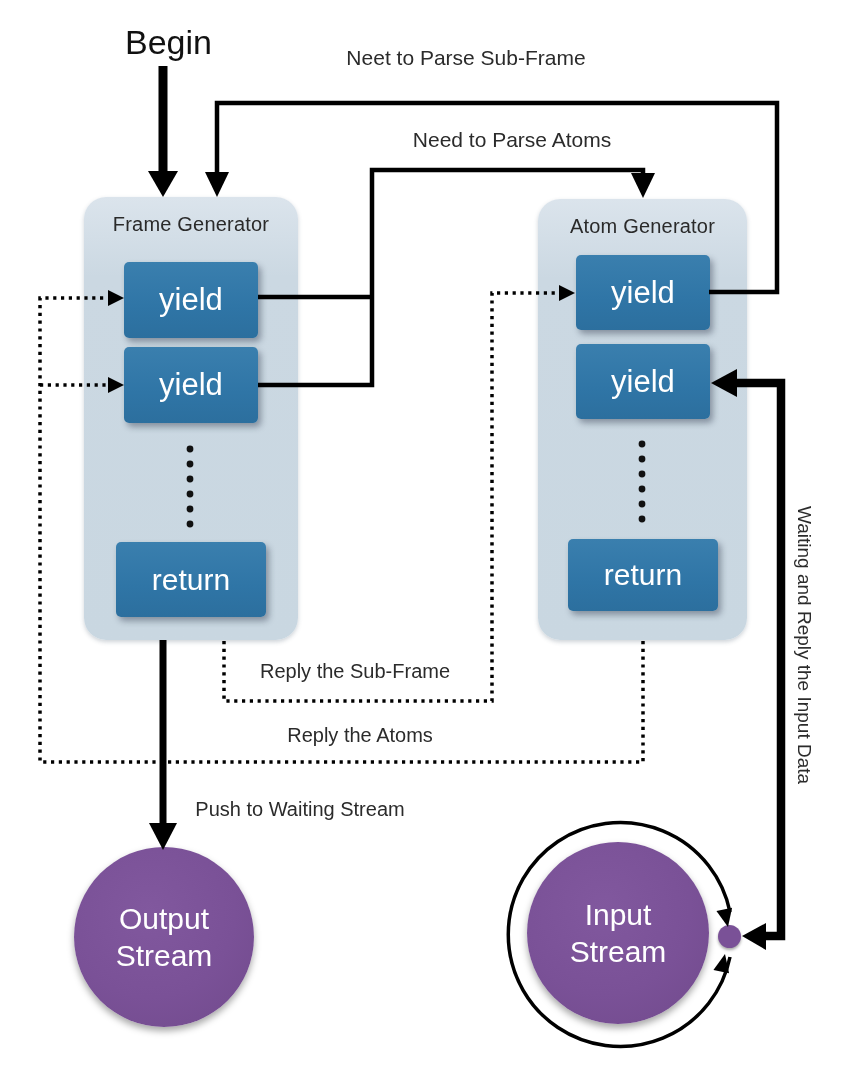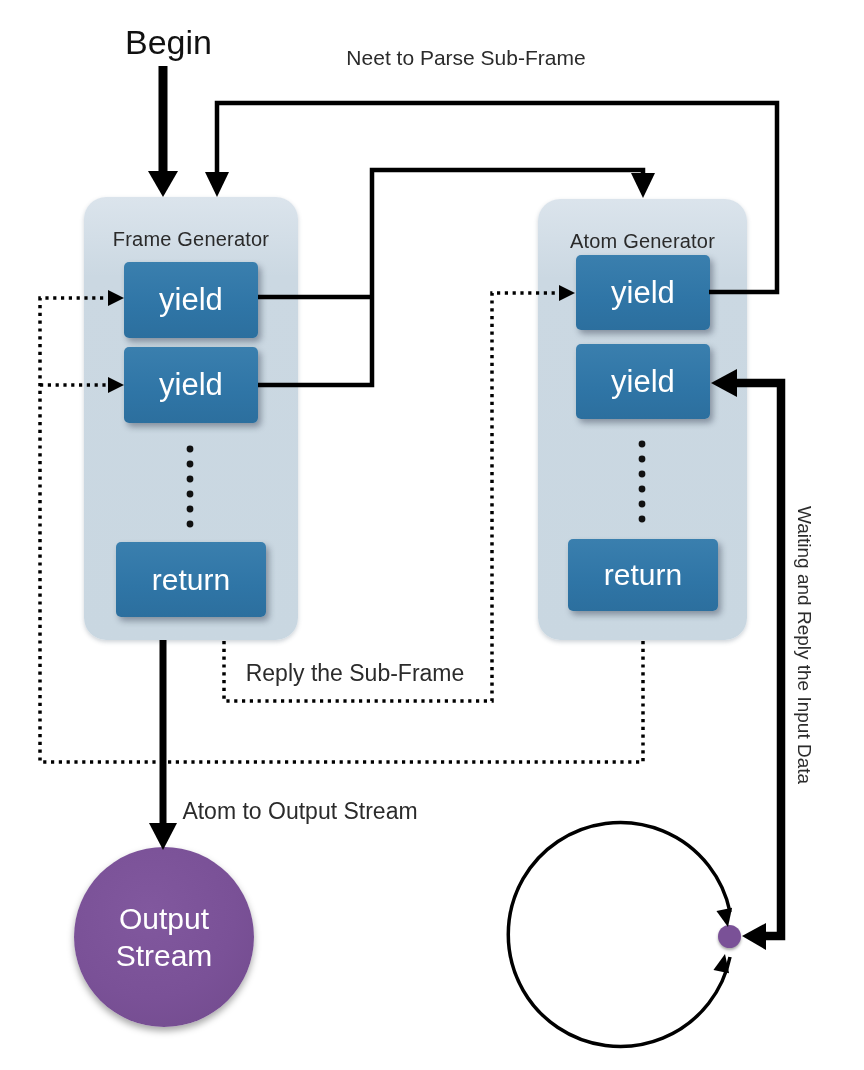--- a/index.html
+++ b/index.html
@@ -6,41 +6,41 @@
   .stage{
     position:relative;width:864px;height:1070px;background:#ffffff;overflow:hidden;
     font-family:"Liberation Sans", sans-serif;color:#222;
   }
   .gen-box{
     position:absolute;border-radius:22px;
     background:linear-gradient(180deg,#dbe4ec 0%,#cbd8e2 18%,#c9d7e1 100%);
     box-shadow:0 2px 4px rgba(60,80,100,0.25);
   }
   .gen-title{
-    position:absolute;text-align:center;font-size:20px;color:#2a2a2a;letter-spacing:0.2px;margin-top:15px;
+    position:absolute;text-align:center;font-size:20px;color:#2a2a2a;letter-spacing:0.2px;
   }
   .block{
     position:absolute;border-radius:5px;
     background:linear-gradient(180deg,#3a7fae 0%,#2f75a6 60%,#2c6f9e 100%);
     box-shadow:3px 4px 6px rgba(30,40,60,0.40);
     display:flex;align-items:center;justify-content:center;
     color:#fff;font-size:31px;
   }
   .stream-circle{
     position:absolute;border-radius:50%;
     background:radial-gradient(circle at 42% 36%, #81589e 0%, #7a5197 55%, #714a8c 100%);
     box-shadow:0 4px 7px rgba(0,0,0,0.35);
     display:flex;align-items:center;justify-content:center;text-align:center;
     color:#fff;font-size:30px;line-height:1.25;
   }
   .small-dot{
     position:absolute;border-radius:50%;
     background:#7a5197;box-shadow:0 2px 3px rgba(0,0,0,0.35);
   }
-  .lbl{position:absolute;font-size:23px;color:#2b2b2b;text-align:center;white-space:nowrap;}
+  .lbl{position:absolute;font-size:20px;color:#2b2b2b;text-align:center;white-space:nowrap;}
   .lbl-big{position:absolute;font-size:34px;color:#111;white-space:nowrap;}
   .lbl-vert{
     position:absolute;font-size:19px;color:#2b2b2b;white-space:nowrap;
     writing-mode:vertical-rl;display:flex;align-items:center;justify-content:center;
   }
   svg.overlay{position:absolute;left:0;top:0;pointer-events:none;}
   .stream-text{padding:0 20px;}
 </style>
 </head>
 <body>
@@ -68,20 +68,23 @@
   </div>
   <div class="block" style="left:576px;top:344px;width:134px;height:75px;">
     <span>yield</span>
   </div>
   <div class="block" style="left:568px;top:539px;width:150px;height:72px;font-size:30px;">
     <span>return</span>
   </div>
 
   <div class="stream-circle" style="left:74px;top:847px;width:180px;height:180px;">
     <span class="stream-text">Output Stream</span>
+  </div>
+  <div class="stream-circle" style="left:527px;top:842px;width:182px;height:182px;">
+    <span class="stream-text">Input Stream</span>
   </div>
   <div class="small-dot" style="left:718px;top:925px;width:23px;height:23px;"></div>
 
   <svg class="overlay" width="864" height="1070" viewBox="0 0 864 1070">
 
     <g>
       <line x1="163" y1="66" x2="163" y2="174" stroke="#000" stroke-width="9"></line>
       <polygon points="148,171 178,171 163,197" fill="#000"></polygon>
     </g>
 
@@ -140,21 +143,23 @@
       <path d="M 730 912 A 112 112 0 1 0 730 957" fill="none" stroke="#000" stroke-width="3.5"></path>
       <polygon points="-8,-18 8,-18 0,0" fill="#000" transform="translate(728,927) rotate(-12)"></polygon>
       <polygon points="-8,18 8,18 0,0" fill="#000" transform="translate(725,954) rotate(12)"></polygon>
     </g>
   </svg>
 
   <div class="lbl-big" style="left:125px;top:13px;margin-top:10px;">Begin</div>
 
   <div class="lbl" style="left:316px;top:46px;width:300px;font-size:21px;">Neet to Parse Sub-Frame</div>
 
+  <div class="lbl" style="left:382px;top:128px;width:260px;font-size:21px;">Need to Parse Atoms</div>
 
   <div class="lbl" style="left:240px;top:660px;width:230px;">Reply the Sub-Frame</div>
 
+  <div class="lbl" style="left:265px;top:724px;width:190px;">Reply the Atoms</div>
 
-  <div class="lbl" style="left:180px;top:798px;width:240px;">Atom to Output Stream</div>
+  <div class="lbl" style="left:180px;top:798px;width:240px;">Push to Waiting Stream</div>
 
   <div class="lbl-vert" style="left:793px;top:450px;height:390px;">Waiting and Reply the Input Data</div>
 
 </div>
 
 </body></html>

